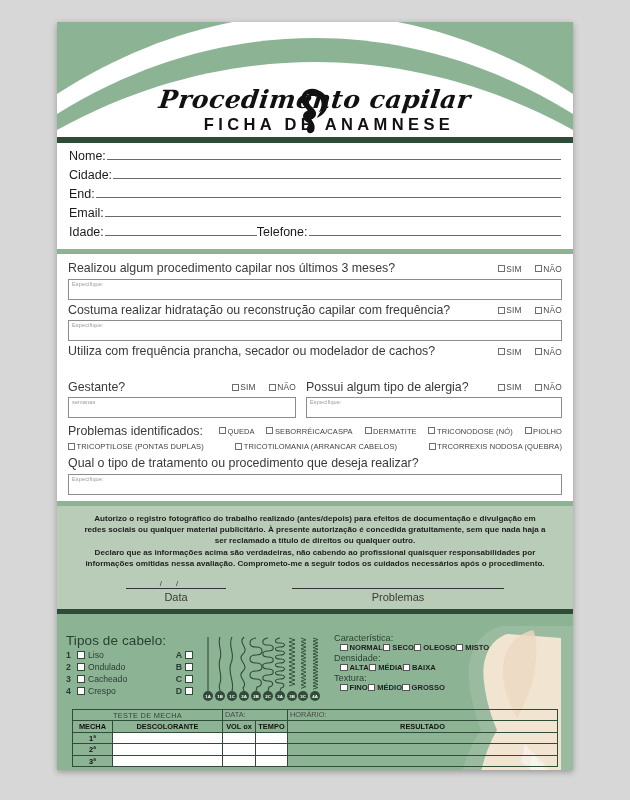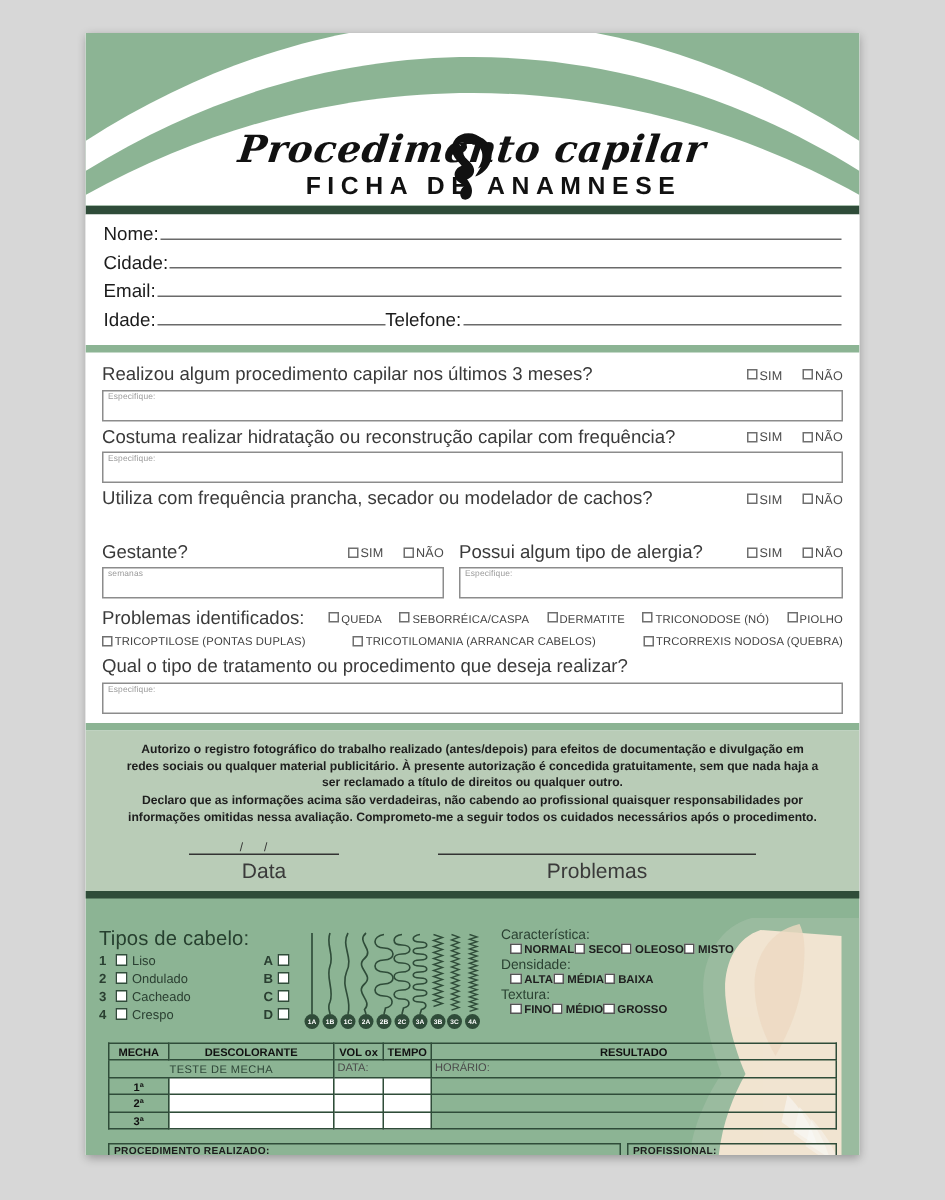--- a/index.html
+++ b/index.html
@@ -153,21 +153,21 @@
   .sigline {
     border-bottom: 1px solid #333;
     font-size: 8px;
     color: #333;
     letter-spacing: 14px;
     padding-bottom: 0px;
     text-align: center;
   }
   .sigline.wide { width: 212px; letter-spacing: 0; height: 12px; }
   .sigline.date { width: 100px; }
-  .sigcap { font-size: 14px; color: #3a3a3a; margin-top: 2px; }
+  .sigcap { font-size: 11px; color: #3a3a3a; margin-top: 2px; }
 
   
   .bottom {
     position: relative;
     background: #8cb494;
     border-top: 5px solid #2f4c39;
     flex: 1;
     padding: 7px 9px 9px 9px;
     overflow: hidden;
   }
@@ -273,20 +273,24 @@
   </div>
   <div class="darkbar"></div>
 
   <div class="ident">
     <div class="idrow">
       <span class="idlabel">Nome:</span>
       <span class="idline"></span>
     </div>
     <div class="idrow">
       <span class="idlabel">Cidade:</span>
+      <span class="idline"></span>
+    </div>
+    <div class="idrow">
+      <span class="idlabel">End:</span>
       <span class="idline"></span>
     </div>
     <div class="idrow">
       <span class="idlabel">Email:</span>
       <span class="idline"></span>
     </div>
     <div class="idrow">
       <span class="idlabel">Idade:</span>
       <span class="idline short"></span>
       <span class="idlabel">Telefone:</span>
@@ -537,32 +541,32 @@
                 <i class="cbw"></i>
                 <span>GROSSO</span>
               </span>
           </div>
         </div>
       </div>
 
       <table class="ttable">
         <tbody>
             <tr>
+          <td colspan="2" class="th-title">TESTE DE MECHA</td>
+          <td colspan="2" class="th-small"><span>DATA:</span></td>
+          <td class="th-small"><span>HORÁRIO:</span></td>
+        </tr>
+        <tr>
           <td class="th-b" style="width:40px">MECHA</td>
           <td class="th-b" style="width:110px">DESCOLORANTE</td>
           <td class="th-b" style="width:33px">VOL ox</td>
           <td class="th-b" style="width:32px">TEMPO</td>
           <td class="th-b">RESULTADO</td>
         </tr>
         <tr>
-          <td colspan="2" class="th-title">TESTE DE MECHA</td>
-          <td colspan="2" class="th-small"><span>DATA:</span></td>
-          <td class="th-small"><span>HORÁRIO:</span></td>
-        </tr>
-        <tr>
           <td class="rown">1ª</td>
           <td class="white"></td>
           <td class="white"></td>
           <td class="white"></td>
           <td></td>
         </tr>
         <tr>
           <td class="rown">2ª</td>
           <td class="white"></td>
           <td class="white"></td>

